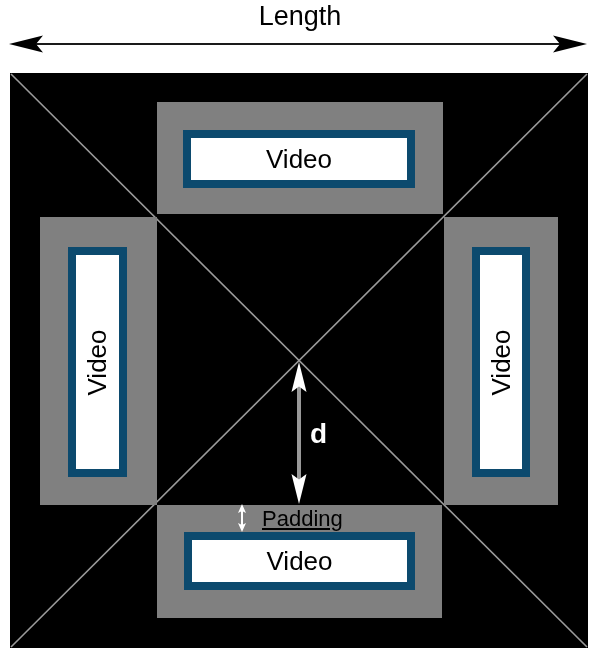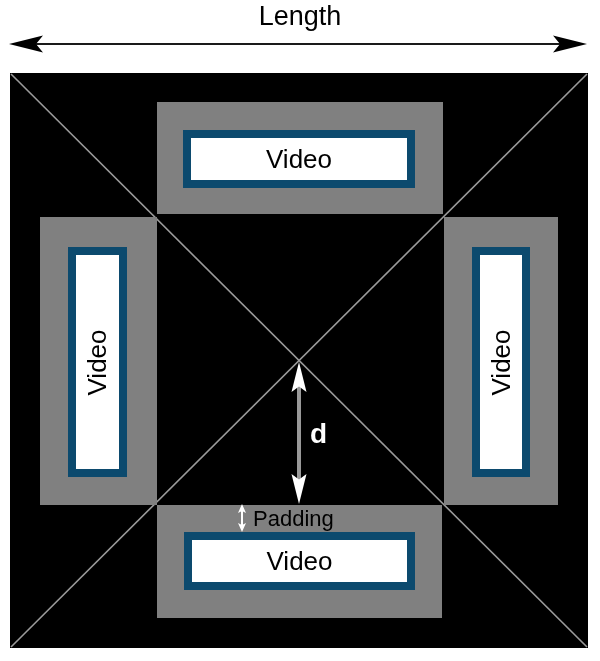--- a/index.html
+++ b/index.html
@@ -94,26 +94,27 @@
   .d-label {
     position: absolute;
     left: 310px;
     top: 418px;
     font-size: 28px;
     font-weight: bold;
     color: #ffffff;
   }
   .padding-label {
     position: absolute;
-    left: 253px;
+    left: 262px;
     top: 505px;
     height: 27px;
     line-height: 27px;
     font-size: 22px;
     color: #000000;
+    text-decoration: underline;
   }
 </style>
 </head>
 <body>
 
 <div class="stage">
 
   <div class="length-label">Length</div>
 
   <svg class="length-arrow-svg" viewBox="0 0 600 70" xmlns="http://www.w3.org/2000/svg">

